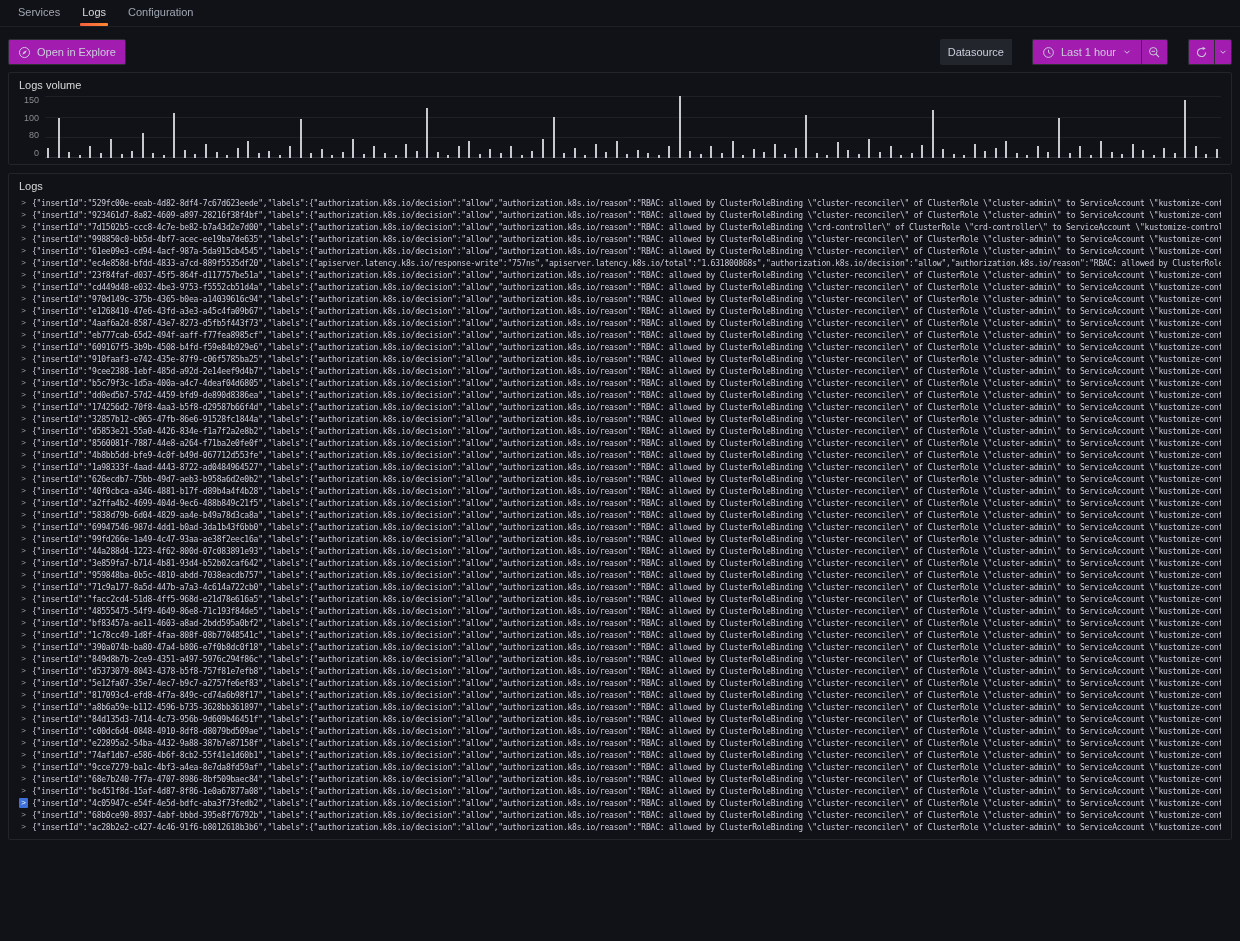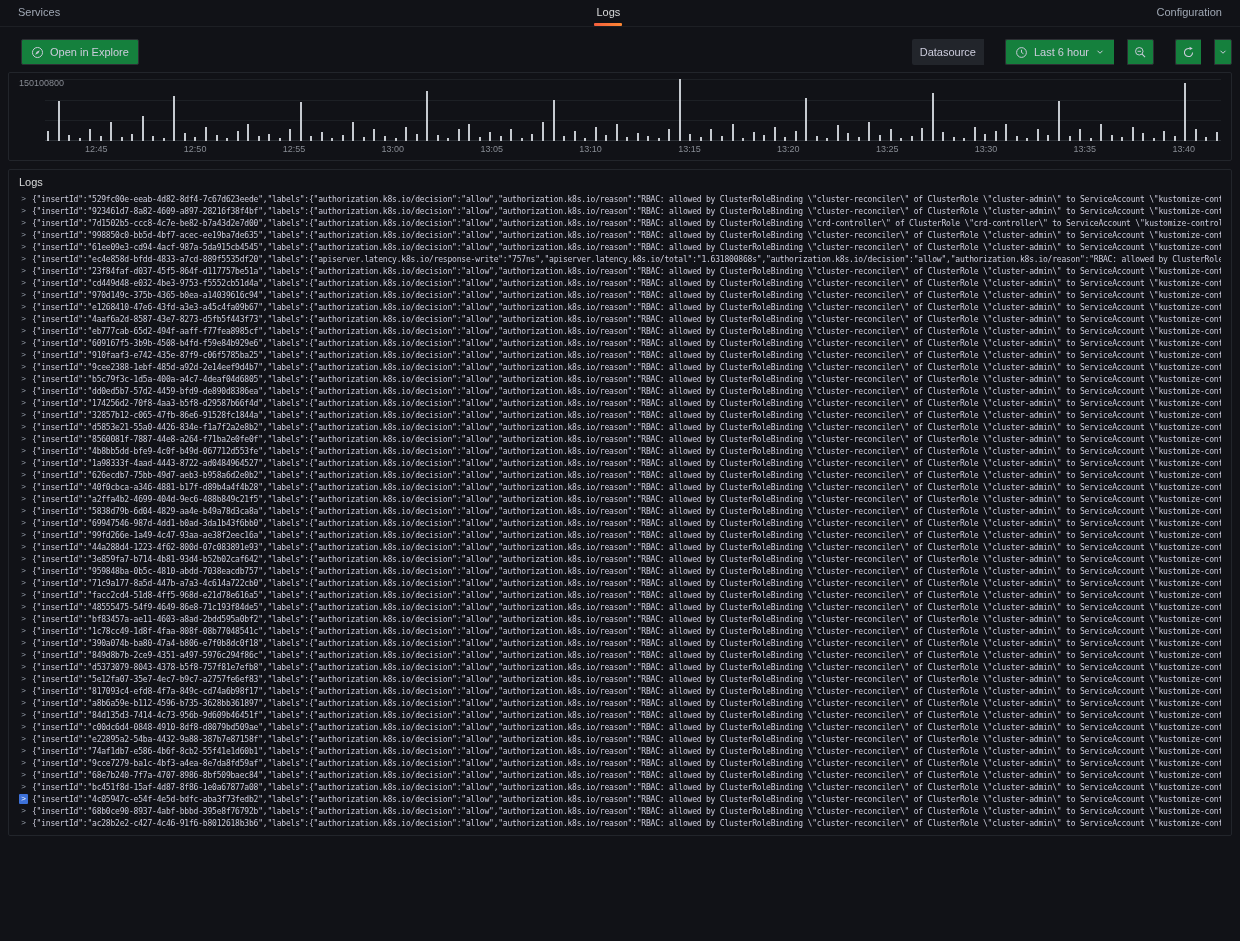--- a/index.html
+++ b/index.html
@@ -6,31 +6,31 @@
   html,body { width:1240px; height:941px; overflow:hidden; }
   body {
     background:#111217;
     color:#ccccdc;
     font-family:"Liberation Sans", sans-serif;
   }
   
   .app-header { height:36px; display:flex; align-items:center; gap:9px; padding:0 14px; }
   .app-title { font-size:15px; font-weight:bold; color:#ffffff; letter-spacing:.3px; }
   
-  .tab-bar { display:flex; gap:6px; padding:0 10px; border-bottom:1px solid #1d1f24; height:27px;justify-content:space-between; }
+  .tab-bar { display:flex; gap:6px; padding:0 10px; border-bottom:1px solid #1d1f24; height:27px; }
   .tab { font-size:11px; color:#9fa7b3; padding:6px 8px 0; position:relative; cursor:pointer; }
   .tab.active { color:#d8d9da; }
   .tab.active::after { content:""; position:absolute; left:6px; right:6px; bottom:0; height:3px;
     background:linear-gradient(90deg,#f55f3e,#ff8833); border-radius:1px; }
   
   .toolbar { display:flex; justify-content:space-between; align-items:center; margin:12px 8px 0; }
   .btn { display:inline-flex; align-items:center; gap:6px; font-size:11px; color:#ccccdc;
-    background:#15803d; border:1px solid #2d2f34; border-radius:2px; padding:0 9px; height:26px; cursor:pointer;margin-left:13px; }
+    background:#a21caf; border:1px solid #2d2f34; border-radius:2px; padding:0 9px; height:26px; cursor:pointer; }
   .btn svg { flex:0 0 auto; }
-  .right-cluster { display:flex; align-items:flex-end; gap:8px;border-radius:11px; }
+  .right-cluster { display:flex; align-items:flex-end; gap:20px;border-radius:11px; }
   .ds-group { display:flex; align-items:stretch; height:26px; }
   .ds-label { background:#22252b; color:#ccccdc; font-size:11px; display:flex; align-items:center;
     padding:0 8px; border-radius:2px 0 0 2px; }
   .ds-select { display:flex; align-items:center; gap:10px; font-size:11px; font-weight:bold; color:#d8d9da;
     border:1px solid #2d2f34; border-left:none; background:#111217; padding:0 8px; border-radius:0 2px 2px 0; cursor:pointer; }
   .joined { display:flex; }
   .joined .btn { border-radius:0; border-right-width:0; }
   .joined .btn:first-child { border-radius:2px 0 0 2px; }
   .joined .btn:last-child { border-radius:0 2px 2px 0; border-right-width:1px; }
   .icon-btn { padding:0 6px; }
@@ -40,22 +40,22 @@
     display:flex; align-items:center; gap:6px; padding:0 7px; background:#111217; }
   .searchbar input { flex:1; background:transparent; border:none; outline:none; color:#ccccdc;
     font-size:11px; font-family:"Liberation Sans", sans-serif; }
   .searchbar input::placeholder { color:#767980; }
   
   .panel { margin:8px; border:1px solid #22252b; border-radius:2px; background:#111217; padding:6px 10px; }
   .panel-title { font-size:11px; font-weight:500; color:#d8d9da; margin-bottom:5px; }
   
   .volume-panel { margin-top:7px; }
   .chart-row { display:flex; }
-  .y-axis { width:26px; display:flex; flex-direction:row; justify-content:space-between;
-    height:62px; padding-right:6px; font-size:9px; color:#878b93; line-height:9px; }
+  .y-axis { width:26px; display:flex; flex-direction:column; justify-content:space-between;
+    align-items:flex-end; height:62px; padding-right:6px; font-size:9px; color:#878b93; line-height:9px; }
   .plot { flex:1; position:relative; height:62px; }
   .gridline { position:absolute; left:0; right:0; height:1px; background:#1d2025; }
   .gridline.base { background:#2c3036; }
   .bars { position:absolute; left:2px; right:2px; top:0; bottom:0; display:flex;
     align-items:flex-end; justify-content:space-between; }
   .vbar { width:2px; min-height:1px; }
   .x-axis { margin-left:26px; display:flex; justify-content:space-between; font-size:9px;
     color:#878b93; padding:3px 26px 0 40px; }
   .legend { display:flex; align-items:center; gap:6px; margin:6px 0 1px 4px; font-size:9.5px; color:#ccccdc; }
   .legend-swatch { width:14px; height:2px; border-radius:1px; }
@@ -97,21 +97,21 @@
       </div>
 
       <div class="joined">
         <button class="btn">
           <span style="display:inline-flex">
             <svg width="13" height="13" viewBox="0 0 16 16">
               <circle cx="8" cy="8" r="6" fill="none" stroke="#ccccdc" stroke-width="1.2"></circle>
               <path d="M8 4.6 V8 l2.4 1.5" fill="none" stroke="#ccccdc" stroke-width="1.2"></path>
             </svg>
           </span>
-          <span>Last 6 hour</span>
+          <span>Last 1 hour</span>
           <span style="display:inline-flex">
             <svg width="10" height="10" viewBox="0 0 16 16">
                 <path d="M4 6l4 4 4-4" fill="none" stroke="#ccccdc" stroke-width="1.6"></path>
               </svg>
           </span>
         </button>
         <button class="btn icon-btn">
           <span style="display:inline-flex">
             <svg width="13" height="13" viewBox="0 0 16 16">
               <circle cx="6.5" cy="6.5" r="4.6" fill="none" stroke="#ccccdc" stroke-width="1.2"></circle>
@@ -137,20 +137,21 @@
                 <path d="M4 6l4 4 4-4" fill="none" stroke="#ccccdc" stroke-width="1.6"></path>
               </svg>
           </span>
         </button>
       </div>
     </div>
   </div>
 
 
   <section class="panel volume-panel">
+    <div class="panel-title">Logs volume</div>
     <div class="chart-row">
       <div class="y-axis">
           <div>150</div>
           <div>100</div>
           <div>80</div>
           <div>0</div>
         </div>
       <div class="plot">
         <div class="gridline" style="top:0"></div>
         <div class="gridline" style="top:33.33%"></div>
@@ -265,34 +266,20 @@
             <div class="vbar" style="height: 5.33333%; background: rgb(198, 202, 208);"></div>
             <div class="vbar" style="height: 16.6667%; background: rgb(198, 202, 208);"></div>
             <div class="vbar" style="height: 8%; background: rgb(198, 202, 208);"></div>
             <div class="vbar" style="height: 93.3333%; background: rgb(198, 202, 208);"></div>
             <div class="vbar" style="height: 20%; background: rgb(198, 202, 208);"></div>
             <div class="vbar" style="height: 6.66667%; background: rgb(198, 202, 208);"></div>
             <div class="vbar" style="height: 14.6667%; background: rgb(198, 202, 208);"></div>
           </div>
       </div>
     </div>
-    <div class="x-axis">
-        <span>12:45</span>
-        <span>12:50</span>
-        <span>12:55</span>
-        <span>13:00</span>
-        <span>13:05</span>
-        <span>13:10</span>
-        <span>13:15</span>
-        <span>13:20</span>
-        <span>13:25</span>
-        <span>13:30</span>
-        <span>13:35</span>
-        <span>13:40</span>
-      </div>
   </section>
 
   <section class="panel logs-panel">
     <div class="panel-title">Logs</div>
     <div class="log-rows">
         <div class="log-row">
           <span class="chev">&gt;</span>
           <span class="log-text">{"insertId":"529fc00e-eeab-4d82-8df4-7c67d623eede","labels":{"authorization.k8s.io/decision":"allow","authorization.k8s.io/reason":"RBAC: allowed by ClusterRoleBinding \"cluster-reconciler\" of ClusterRole \"cluster-admin\" to ServiceAccount \"kustomize-controller/flux-sy</span>
         </div>
         <div class="log-row">

